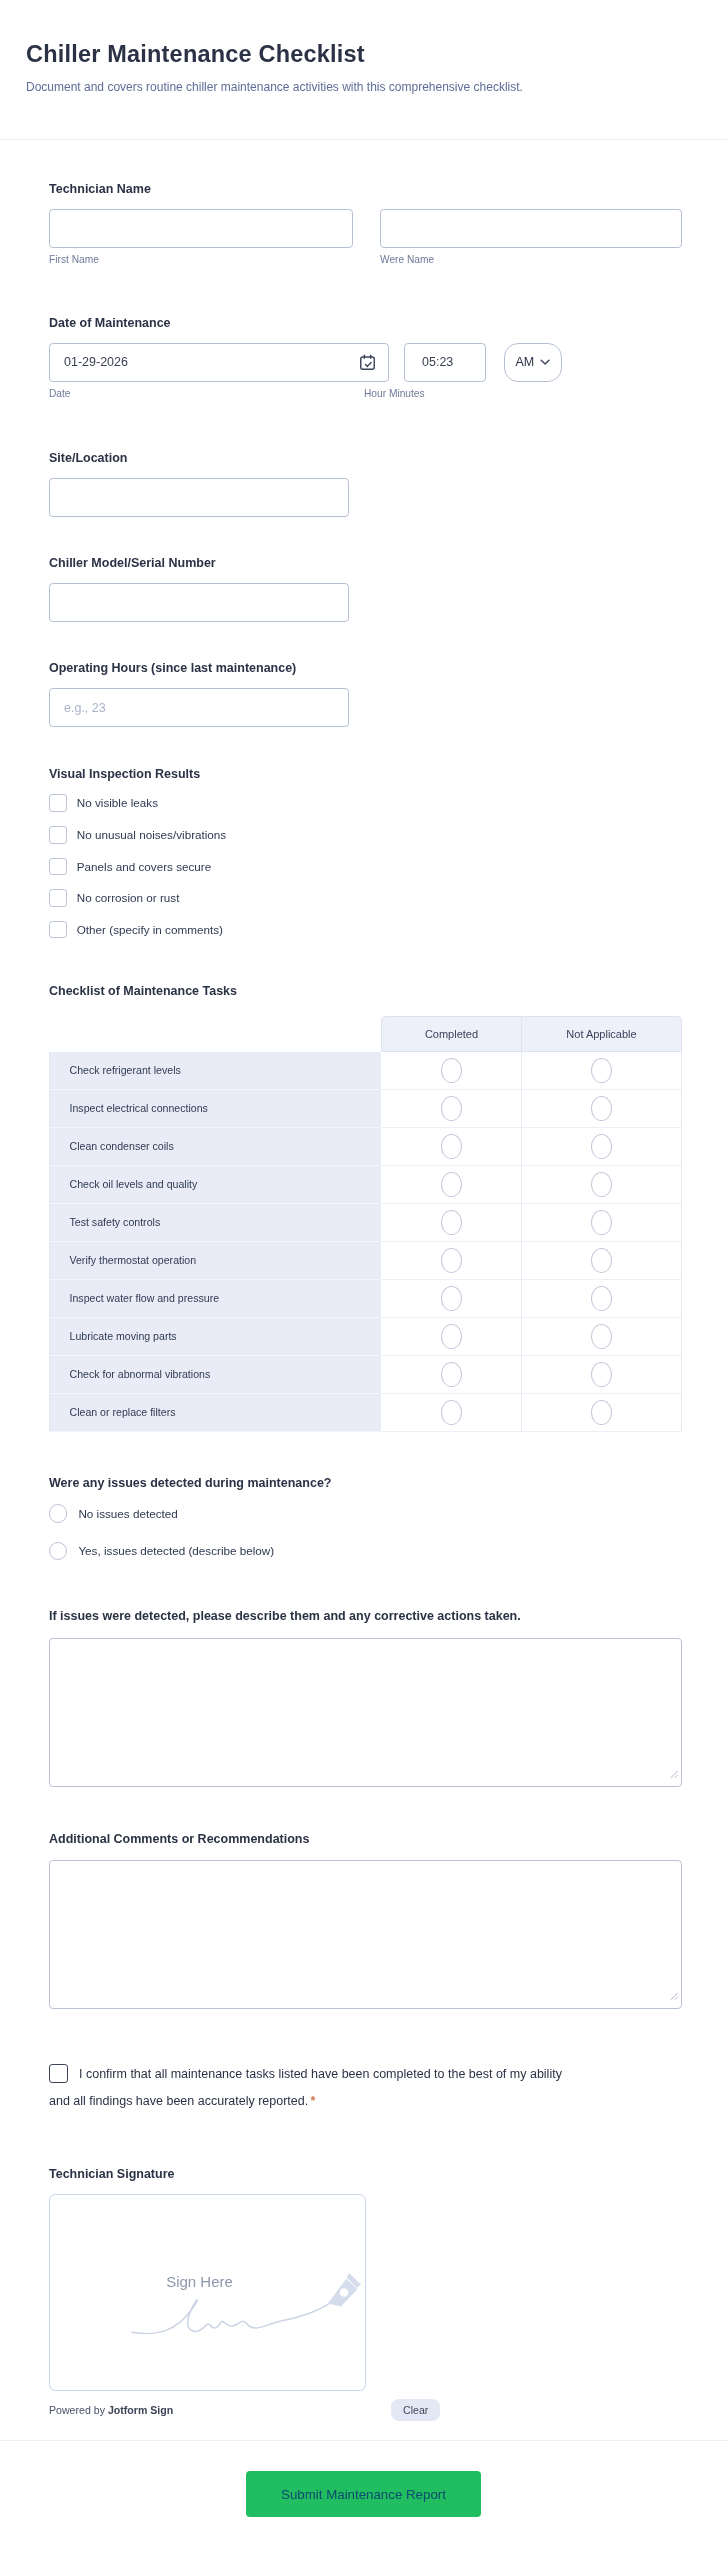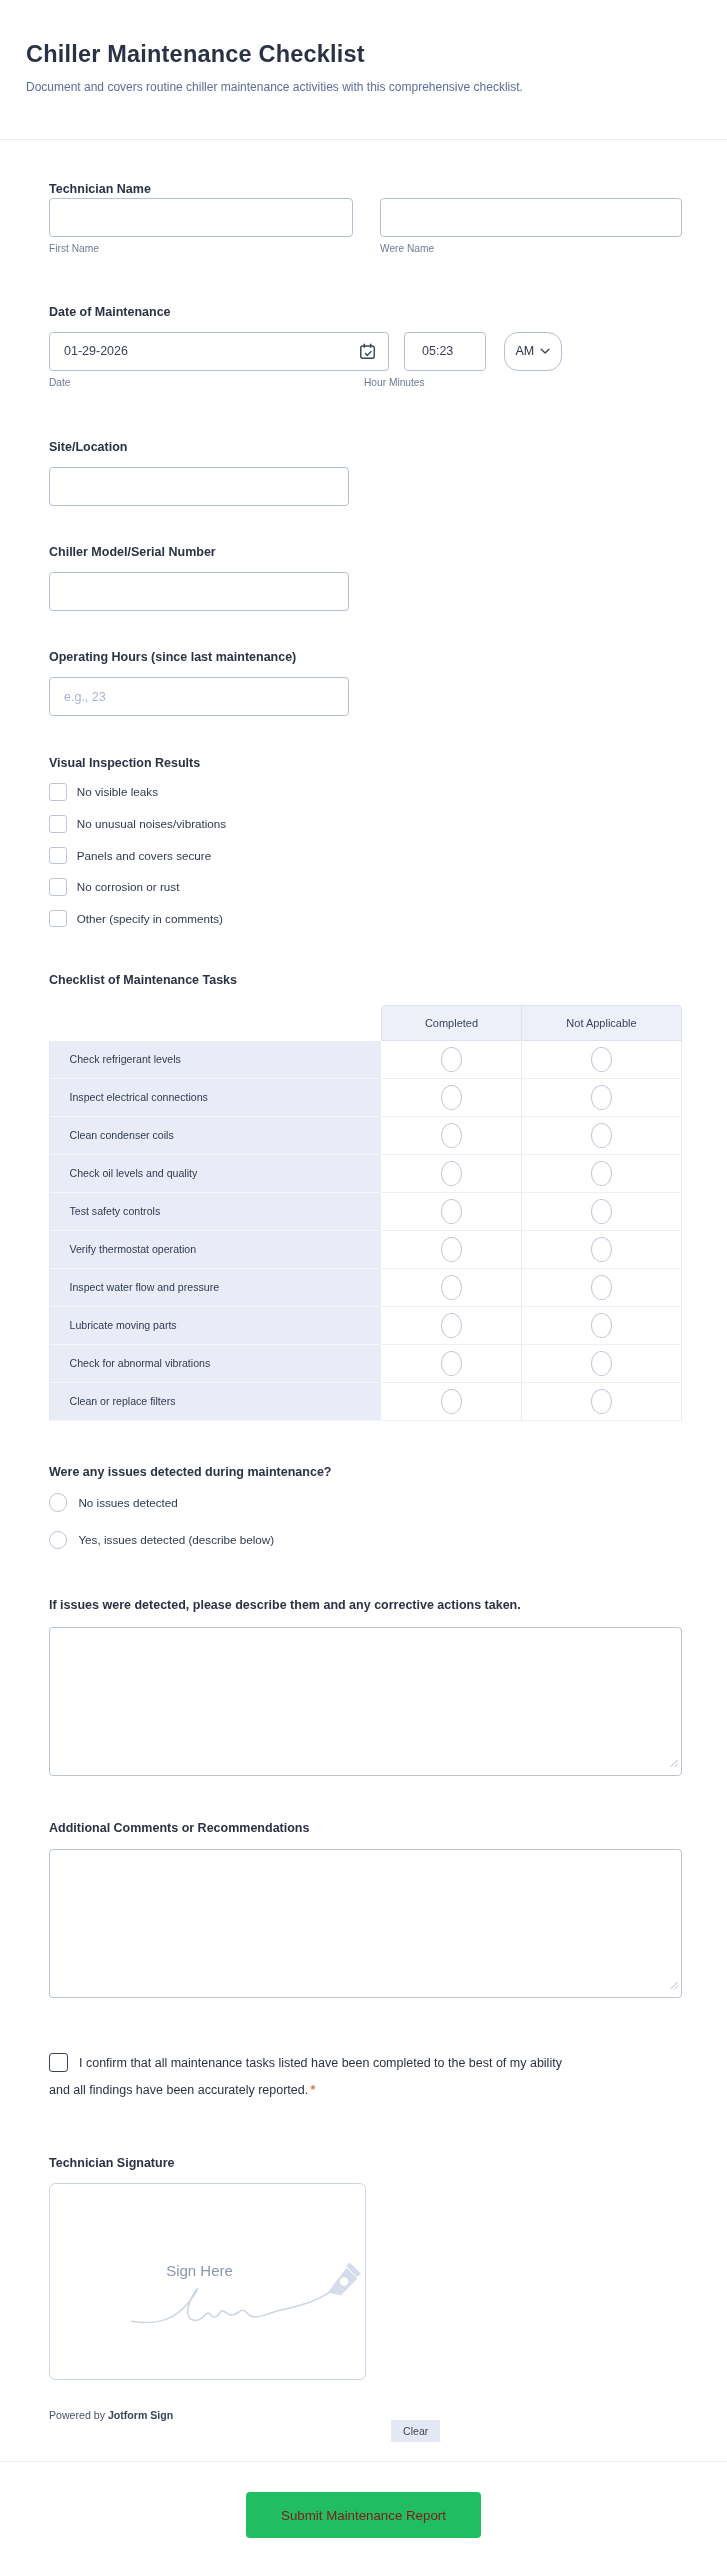--- a/index.html
+++ b/index.html
@@ -15,21 +15,21 @@
   .form-body{padding:0 45px 0 49px;}
   .q{margin-top:41px;}
   .qlabel{font-size:12.5px;line-height:17px;font-weight:600;color:#2b3245;}
 
   .text-input{box-sizing:border-box;height:39px;border:0.8px solid #b6c0d3;border-radius:3.9px;
     padding:0 14px;font-size:12.5px;color:#3b4154;font-family:inherit;background:#fff;outline:none;width:100%;}
   .text-input::placeholder{color:#a9b3c8;}
   .sublabel{margin-top:6.3px;font-size:10.2px;line-height:12.5px;color:#6e7a99;}
 
   
-  .name-row{display:grid;grid-template-columns:304px 302px;column-gap:27px;}
+  .name-row{display:grid;grid-template-columns:304px 302px;column-gap:27px;margin-top:11px;}
 
   
   .q-date{margin-top:48px;}
   .date-row{display:flex;margin-top:11px;align-items:flex-start;}
   .date-wrap{position:relative;width:340px;}
   .date-wrap .text-input{padding-right:38px;}
   .cal-icon{position:absolute;right:12.5px;top:10.2px;}
   .time-wrap{margin-left:15px;width:82px;}
   .time-wrap .text-input{text-align:left;padding:0 0 0 17px;}
   .ampm{box-sizing:border-box;margin-left:18px;width:58px;height:39px;border:0.8px solid #b6c0d3;border-radius:14px;
@@ -93,26 +93,26 @@
   .q-signature{margin-top:52px;}
   .sig-pad{position:relative;margin-top:11px;width:317px;height:197px;border:0.8px solid #c9d5ea;border-radius:6.3px;
     box-sizing:border-box;background:#fff;cursor:crosshair;}
   .sign-here{position:absolute;top:78px;left:47px;right:63px;text-align:center;font-size:15px;color:#8d97ab;}
   .squiggle{position:absolute;left:78px;top:100px;}
   .pen{position:absolute;left:270px;top:72px;}
   .sig-footer{width:391px;margin-top:7.8px;display:flex;justify-content:space-between;align-items:center;gap:26px;}
   .powered{font-size:10.6px;color:#4a5268;}
   .powered b{color:#3c4457;}
   .clear-btn{border:none;background:#e3e8f4;color:#3d465e;font-size:10.6px;font-family:inherit;
-    padding:4.7px 11.7px;border-radius:1px;cursor:pointer;margin-top:32px;}
+    padding:4.7px 11.7px;border-radius:8px;cursor:pointer;}
 
   
   .divider{margin-top:19.5px;height:0.8px;background:#eceef5;width:727px;}
   .submit-area{padding:30.5px 0 41px 0;display:flex;justify-content:center;}
-  .submit-btn{border:none;width:235px;height:46px;background:#20be60;color:#7f1d1d;font-size:13.3px;font-family:inherit;
+  .submit-btn{border:none;width:235px;height:46px;background:#20be60;color:#0c4a6e;font-size:13.3px;font-family:inherit;
     border-radius:3.9px;cursor:pointer;}
 </style>
 </head>
 <body>
 
 <div class="page">
 
   <header class="form-header">
     <h1 class="form-title">Chiller Maintenance Checklist</h1>
     <p class="form-subtitle">Document and covers routine chiller maintenance activities with this comprehensive checklist.</p>

